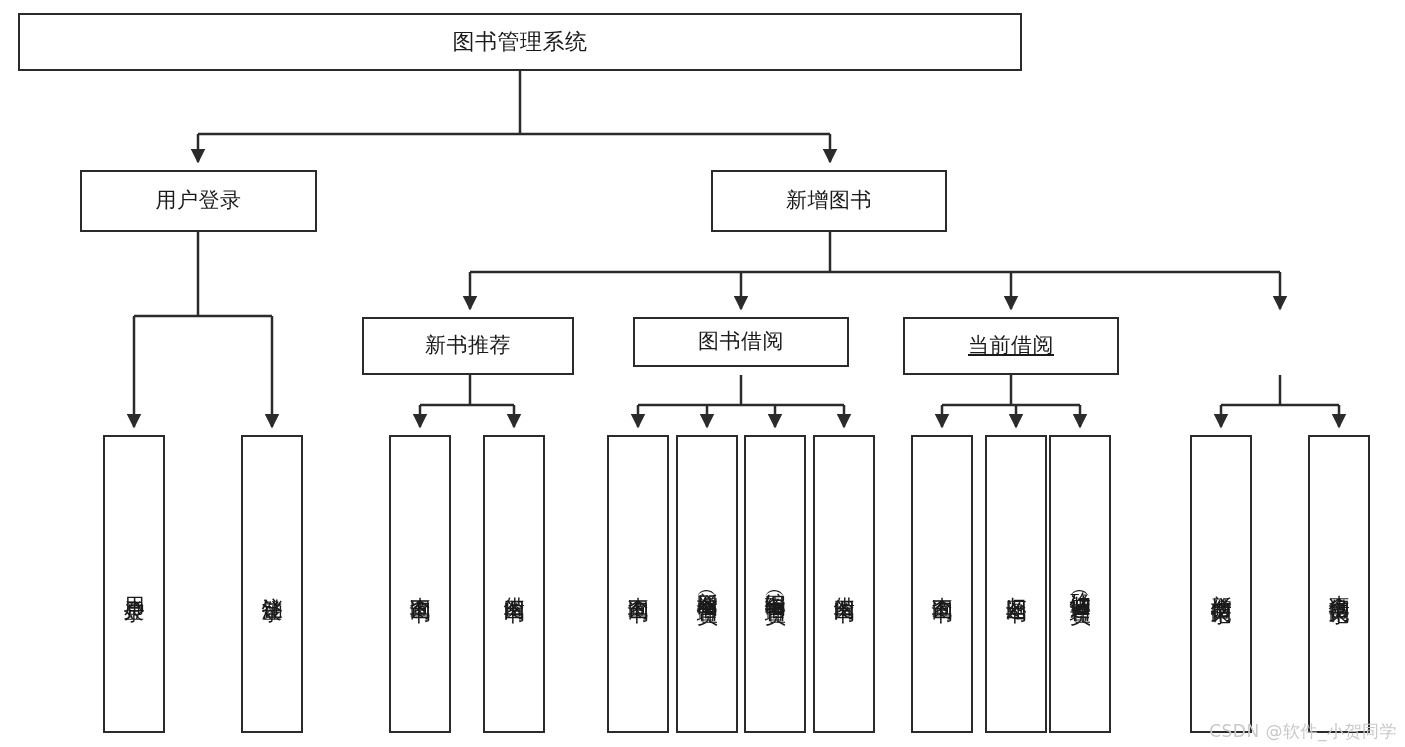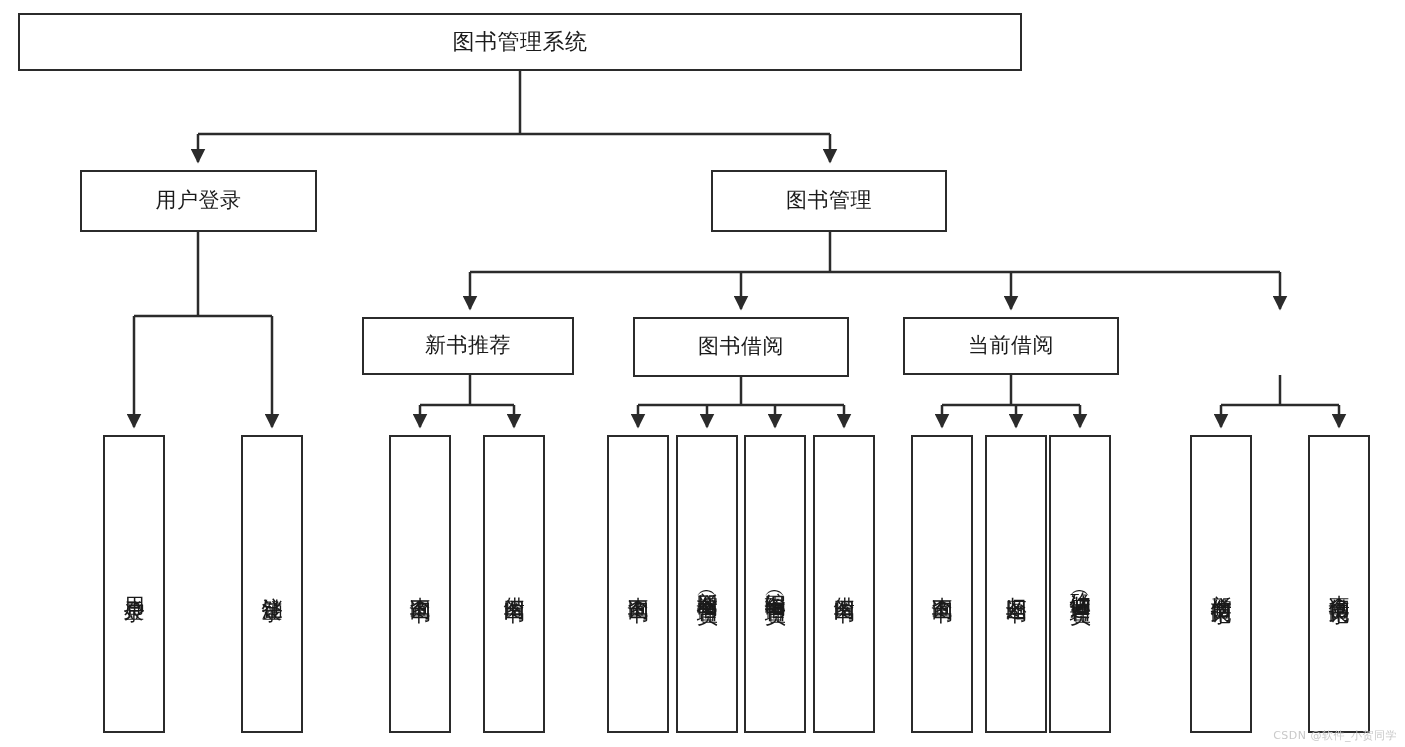--- a/index.html
+++ b/index.html
@@ -52,21 +52,21 @@
     line-height: 1.25;
     letter-spacing: 2px;
     white-space: nowrap;
     text-align: center;
   }
   .node.root .label { font-size: 22px; }
   .watermark {
     position: absolute;
     right: 8px;
     bottom: 4px;
-    font-size: 11px;
+    font-size: 17px;
     color: #c9c9c9;
     white-space: nowrap;
     letter-spacing: 0.5px;
   }
 </style>
 </head>
 <body>
 
 <div id="canvas">
 
@@ -121,30 +121,30 @@
   </svg>
 
   <div class="node horiz root" style="left:18px; top:13px; width:1004px; height:58px;">
     <span class="label">图书管理系统</span>
   </div>
 
   <div class="node horiz" style="left:80px; top:170px; width:237px; height:62px;">
     <span class="label">用户登录</span>
   </div>
   <div class="node horiz" style="left:711px; top:170px; width:236px; height:62px;">
-    <span class="label">图书管理</span>
+    <span class="label">新增图书</span>
   </div>
 
   <div class="node horiz" style="left:362px; top:317px; width:212px; height:58px;">
     <span class="label">新书推荐</span>
   </div>
-  <div class="node horiz" style="left:633px; top:317px; width:216px; height:60px;">
+  <div class="node horiz" style="left:633px; top:317px; width:216px; height:50px;">
     <span class="label">图书借阅</span>
   </div>
-  <div class="node horiz" style="left:903px; top:317px; width:216px; height:58px;">
+  <div class="node horiz" style="left:903px; top:317px; width:216px; height:58px;text-decoration:underline;">
     <span class="label">当前借阅</span>
   </div>
 
   <div class="node vert" style="left:103px; top:435px; width:62px; height:298px;">
     <span class="label">用户登录</span>
   </div>
   <div class="node vert" style="left:241px; top:435px; width:62px; height:298px;">
     <span class="label">注销登录</span>
   </div>
 

